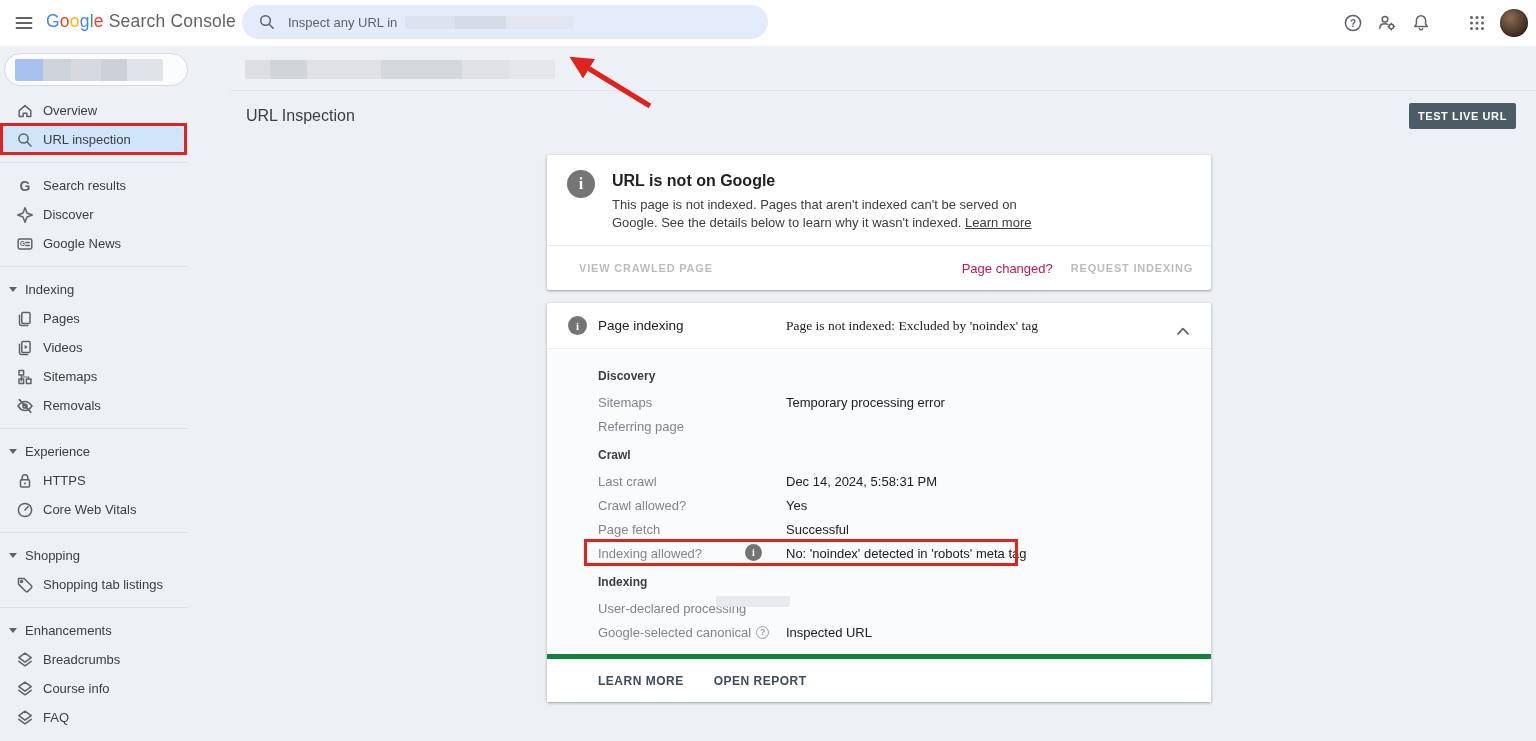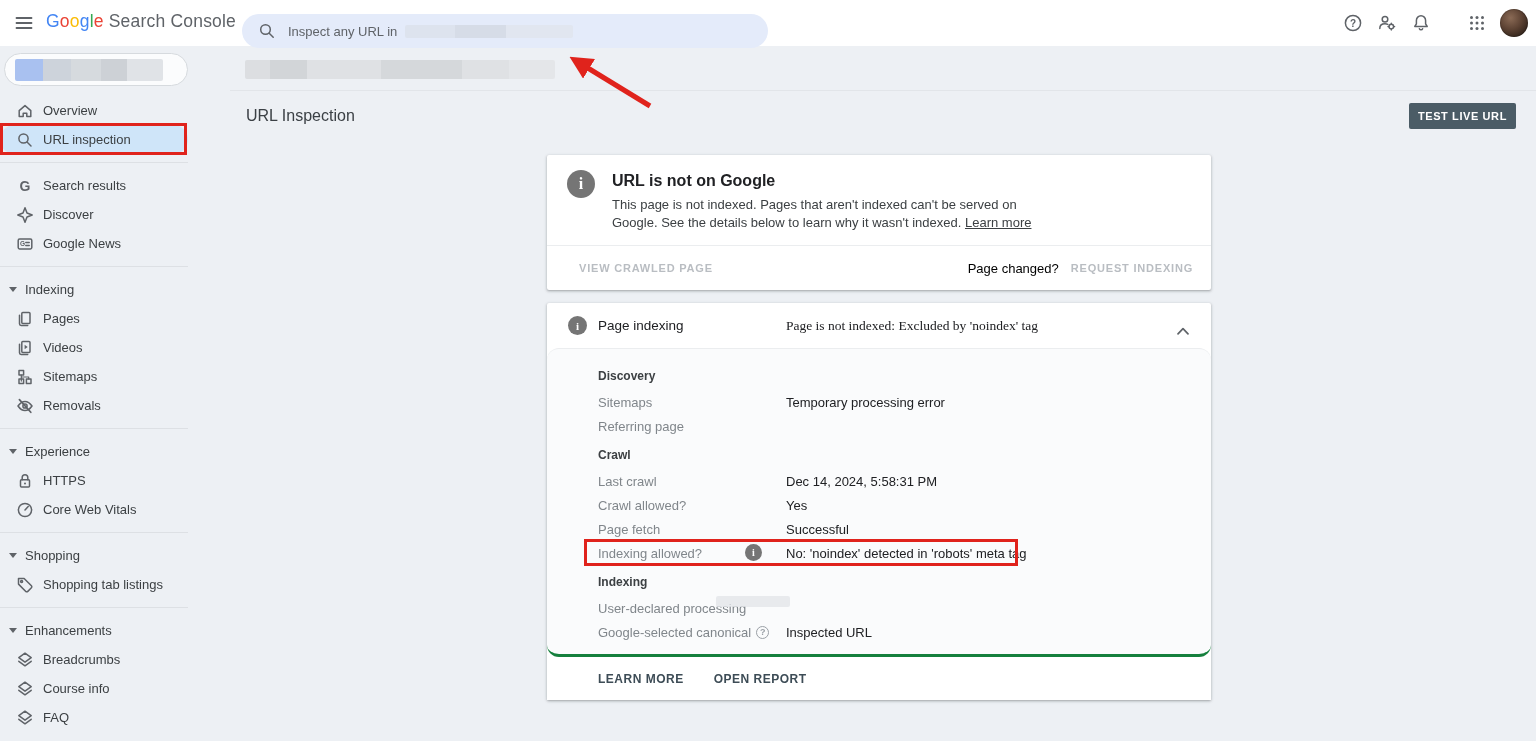--- a/index.html
+++ b/index.html
@@ -9,21 +9,21 @@
     background:#edf0f4;
     font-family:"Liberation Sans", sans-serif;
     color:#3c4043;
   }
   
   .topbar { position:absolute; top:0; left:0; right:0; height:46px; background:#fff; z-index:10; }
   .hamburger { position:absolute; left:14px; top:13px; width:20px; height:20px; cursor:pointer; }
   .logo { position:absolute; left:46px; top:11px; font-size:17.5px; letter-spacing:.2px; white-space:nowrap; }
   .logo .suffix { color:#5f6368; }
   .searchbox {
-    position:absolute; left:242px; top:14px; width:526px; height:34px;
+    position:absolute; left:242px; top:5px; width:526px; height:34px;
     background:#e4ebfa; border-radius:17px; display:flex; align-items:center; padding-left:16px;
     cursor:text;
   }
   .searchbox .ph { color:#5f6368; font-size:13px; margin-left:12px; white-space:nowrap; }
   .blur-search { width:168px; height:13px; margin-left:8px; border-radius:2px;
     background:linear-gradient(90deg,#dde3ee 0 30%,#d6dce7 30% 60%,#e1e6f0 60%); }
   .topbar-right { position:absolute; right:8px; top:0; height:46px; display:flex; align-items:center; }
   .tb-icon { width:34px; height:34px; display:flex; align-items:center; justify-content:center; cursor:pointer; border-radius:50%; }
   .gap-lg { width:22px; }
   .avatar { width:28px; height:28px; border-radius:50%; margin-left:6px; cursor:pointer;
@@ -64,31 +64,31 @@
   .info-big { position:absolute; left:20px; top:15px; width:28px; height:28px; border-radius:50%;
     background:#757575; color:#fff; display:flex; align-items:center; justify-content:center;
     font:700 16px "Liberation Serif", serif; }
   .c1-title { font-size:16px; font-weight:700; color:#202124; margin-bottom:6px; }
   .c1-desc { font-size:13px; line-height:18px; color:#3c4043; max-width:448px; }
   .c1-desc a { color:#3c4043; text-decoration:underline; cursor:pointer; }
   .c-div { border-top:1px solid #ebedef; }
   .c1-footer { height:44px; display:flex; align-items:center; padding:0 18px 0 32px; }
   .act-disabled { font-size:11px; font-weight:700; letter-spacing:.8px; color:#b9bdc2; cursor:pointer; }
   .spacer { flex:1; }
-  .pg-changed { font-size:13px; color:#000000; margin-right:12px; }
+  .pg-changed { font-size:13px; color:#be185d; margin-right:18px; }
   
   .card2 { top:257px; }
   .c2-header { position:relative; height:45px; display:flex; align-items:center; cursor:pointer; }
   .info-sm { position:absolute; left:21px; top:13px; width:19px; height:19px; border-radius:50%;
     background:#757575; color:#fff; display:flex; align-items:center; justify-content:center;
     font:700 11px "Liberation Serif", serif; }
   .c2-title { margin-left:51px; font-size:13.5px; font-weight:500; color:#202124; }
   .c2-status { position:absolute; left:239px; font-size:13.5px; color:#202124;font-family:Liberation Serif, serif; }
   .chev { position:absolute; right:22px; top:18px; cursor:pointer; }
-  .c2-body { background:#fafbfc; padding:10px 0 10px 51px; border-top:1px solid #ebedef; border-bottom:3px solid #15803d;border-radius:12px; }
+  .c2-body { background:#fafbfc; padding:10px 0 10px 51px; border-top:1px solid #ebedef; border-bottom:5px solid #15803d; }
   .sec-hd { font-size:12px; font-weight:700; color:#3c4043; margin:10px 0 7px; }
   .drow { position:relative; display:flex; align-items:center; height:24px; font-size:13px; }
   .dlabel { width:188px; color:#80868b; flex:none; display:flex; align-items:center; }
   .dvalue { color:#202124; }
   .redact { width:293px; height:13px; border-radius:2px;
     background:linear-gradient(90deg,#d7d9dc 0 15%,#e0e2e5 15% 40%,#d4d6d9 40% 70%,#e3e5e8 70%); }
   .redact-wrap { position:relative; }
   .redact-wrap.canon .redact { width:299px; }
   .redact-wrap.canon::after { content:""; position:absolute; right:-4px; top:-12px; width:74px; height:11px;
     background:#e2e4e8; opacity:.75; border-radius:2px; }

